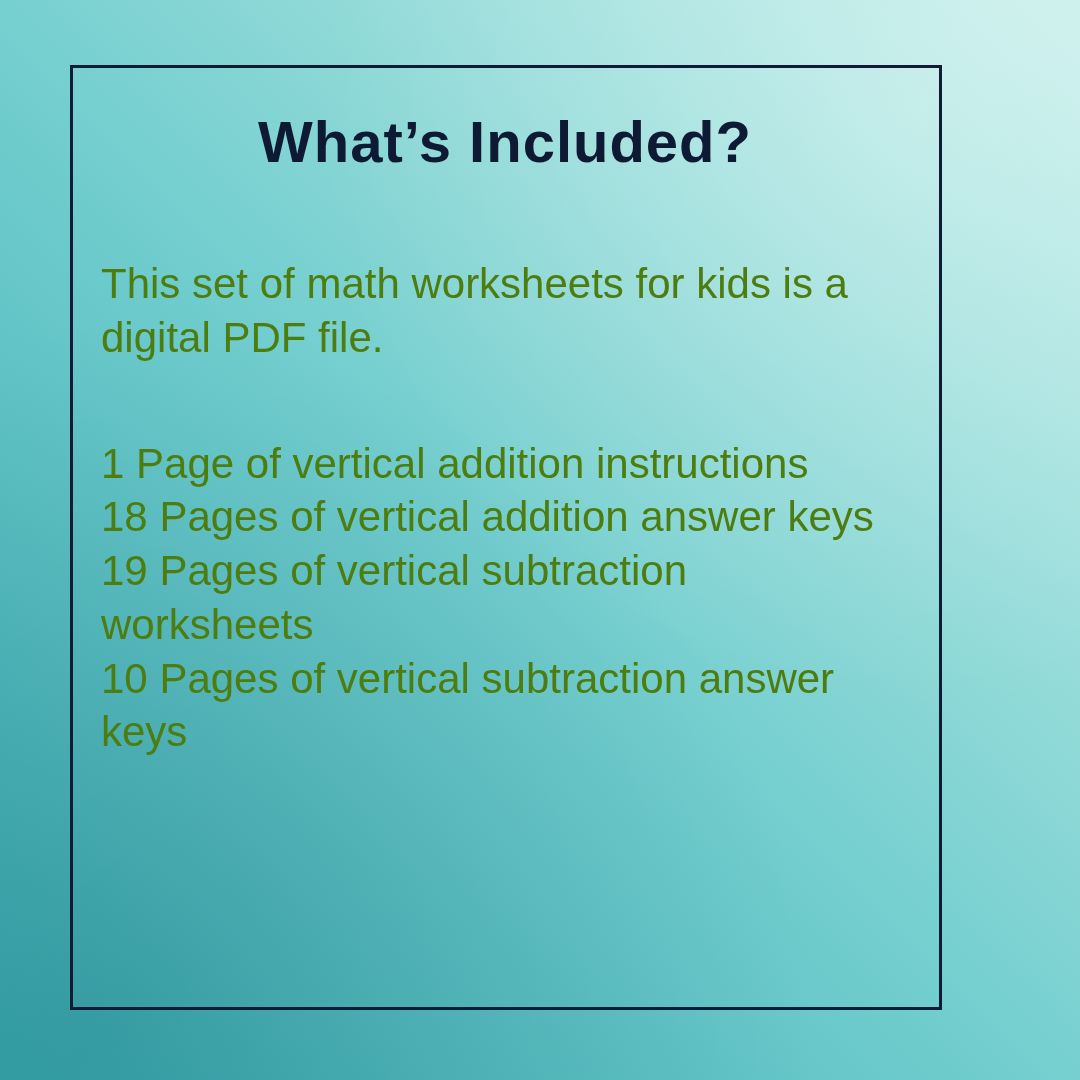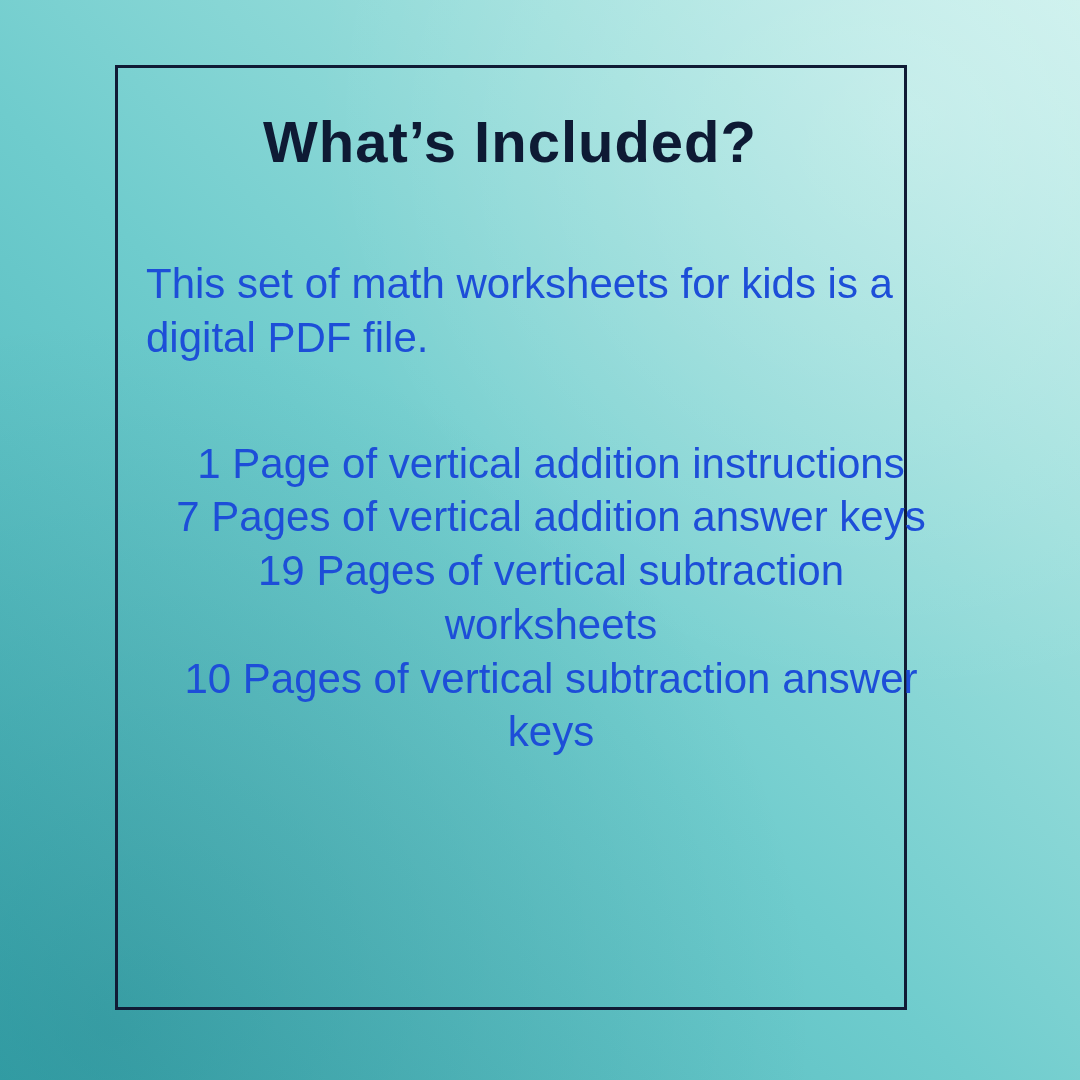--- a/index.html
+++ b/index.html
@@ -24,74 +24,72 @@
     background:
       radial-gradient(circle at 85% 10%, rgba(255,255,255,0.25), rgba(255,255,255,0) 45%),
       radial-gradient(circle at 10% 95%, rgba(0,60,70,0.18), rgba(0,60,70,0) 50%);
     pointer-events: none;
   }
 
   .card {
     position: absolute;
     left: 70px;
     top: 65px;
-    width: 792px;
+    width: 872px;
     height: 945px;
     border: 3px solid #101b35;
     padding: 30px 30px 0 28px;
-    margin-left: 45px;
   }
 
   .card-title {
     text-align: center;
     font-weight: 800;
     font-size: 58px;
     letter-spacing: 1px;
     margin-top: 10px;
     color: #0e1a34;
   }
 
   .body-copy {
     width: 810px;
     font-size: 42px;
     line-height: 1.28;
-    color: #1d4ed8;
+    color: #4d7c0f;
   }
 
   .intro-text {
     margin-top: 82px;
   }
 
   .receive-heading {
     margin-top: 66px;
     font-weight: bold;
     letter-spacing: 0.5px;
   }
 
   .included-list {
     margin-top: 72px;
-    text-align: center;
   }
 
   .list-item {
     
   }
 </style>
 </head>
 <body>
 
 <div class="grain"></div>
 
 <div class="card">
 
   <h1 class="card-title">What’s Included?</h1>
 
   <p class="body-copy intro-text">This set of math worksheets for kids is a digital PDF file.</p>
 
 
   <div class="body-copy included-list">
     <div class="list-item">1 Page of vertical addition instructions</div>
-    <div class="list-item">7 Pages of vertical addition answer keys</div>
+    <div class="list-item">18 Pages of vertical addition answer keys</div>
     <div class="list-item">19 Pages of vertical subtraction worksheets</div>
     <div class="list-item">10 Pages of vertical subtraction answer keys</div>
   </div>
 
 </div>
 
 </body></html>

